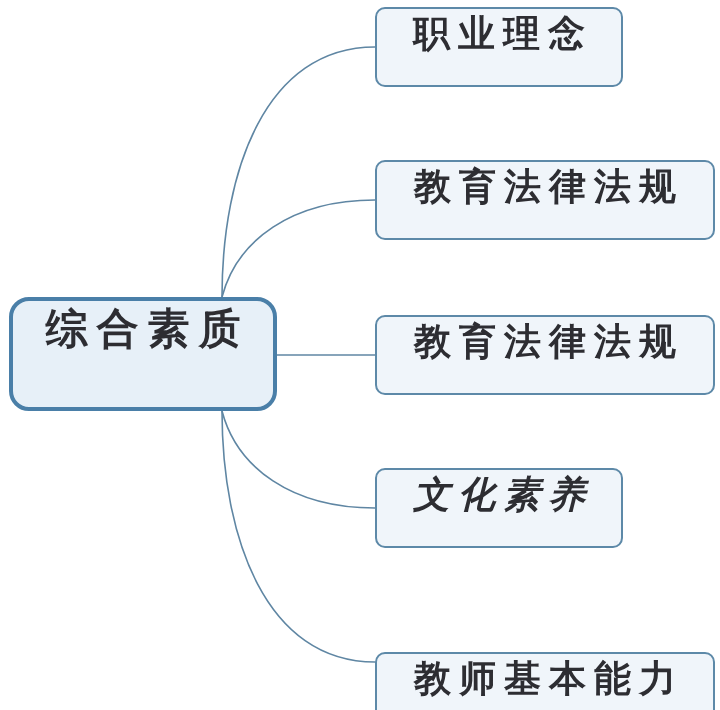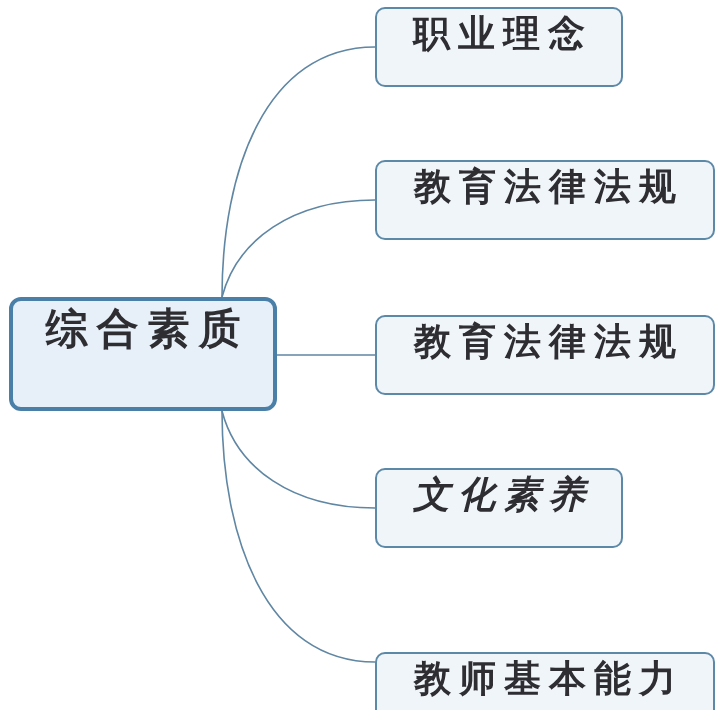--- a/index.html
+++ b/index.html
@@ -47,21 +47,21 @@
   }
   .node .label {
     letter-spacing: 8px;
     text-indent: 8px; 
   }
   .node-root {
     left: 9px; top: 297px;
     width: 268px; height: 114px;
     background: var(--root-fill);
     border: 4px solid var(--root-border);
-    border-radius: 12px;
+    border-radius: 20px;
     font-size: 42px;
   }
   .node-root .label { letter-spacing: 9px; text-indent: 9px; }
   .node-branch {
     font-size: 37px;
     height: 80px;
   }
   .branch-1 { left: 375px; top: 7px;   width: 248px; }
   .branch-2 { left: 375px; top: 160px; width: 340px; }
   .branch-3 { left: 375px; top: 315px; width: 340px; }

